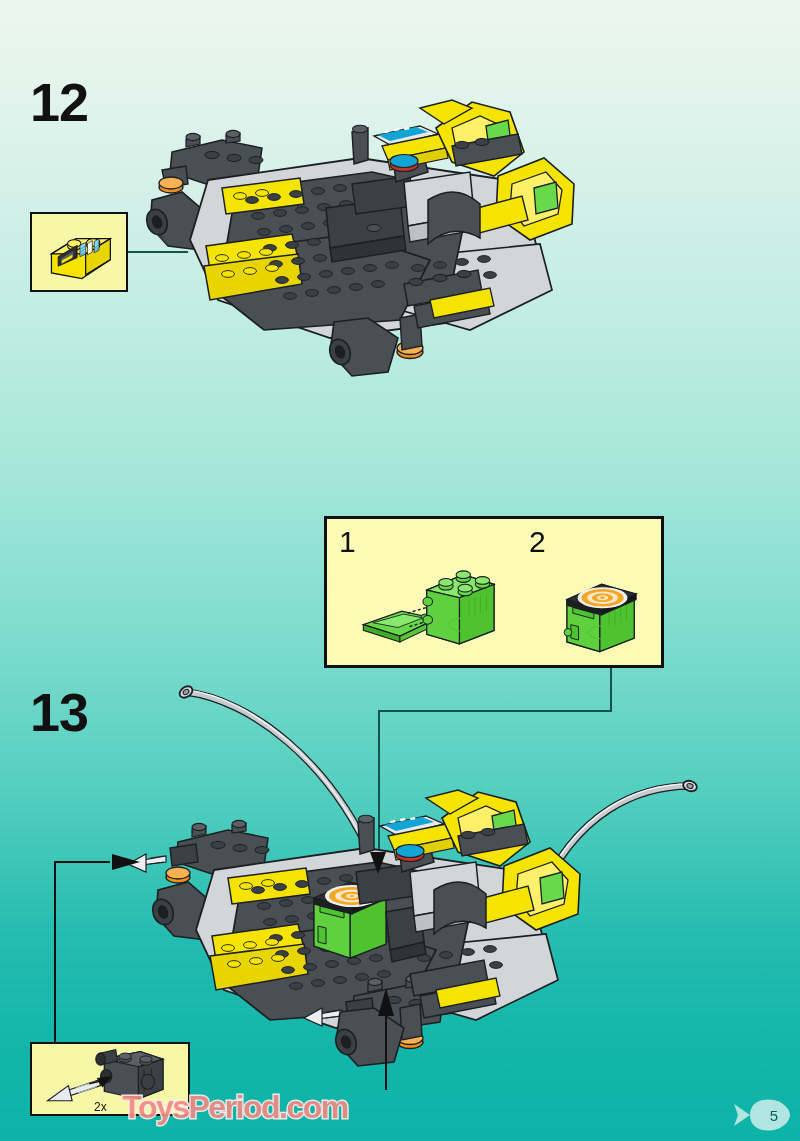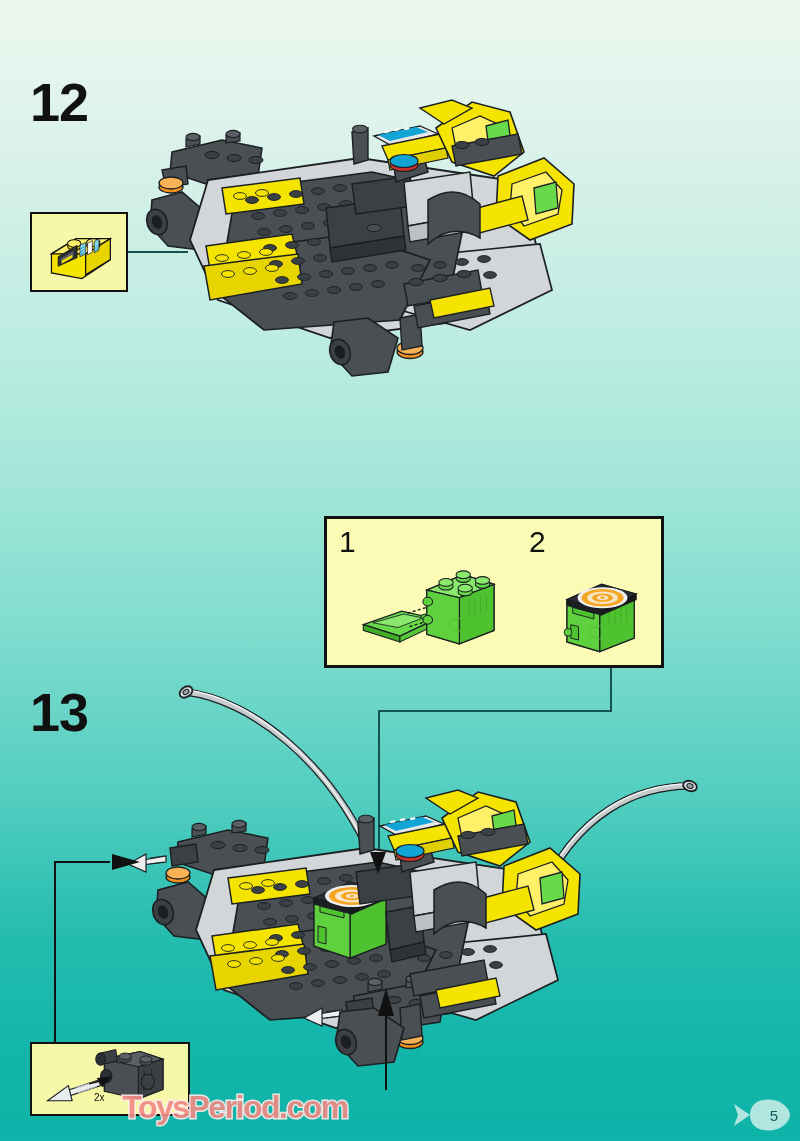--- a/index.html
+++ b/index.html
@@ -593,21 +593,21 @@
       <ellipse cx="120" cy="40" rx="7" ry="8" fill="#3b4044" stroke="#1b1f22" stroke-width="1.1"></ellipse>
 
       <polygon points="26,52 68,38 70,44 28,58" fill="#e9ecee" stroke="#1b1f22" stroke-width="1.2"></polygon>
       <polygon points="14,60 36,44 40,60" fill="#e9ecee" stroke="#1b1f22" stroke-width="1.2"></polygon>
       <line x1="44" y1="46" x2="64" y2="40" stroke="#c0c5c7" stroke-width="1"></line>
       <line x1="46" y1="52" x2="66" y2="45" stroke="#c0c5c7" stroke-width="1"></line>
 
       <polygon points="66,36 82,34 72,46" fill="#111"></polygon>
       <line x1="58" y1="42" x2="70" y2="39" stroke="#111" stroke-width="1.6"></line>
     </svg>
-    <div style="position:absolute;left:62px;top:48px;font-size:10px;color:#111;font-family:'Liberation Sans',sans-serif;">2x</div>
+    <div style="position:absolute;left:62px;top:56px;font-size:12px;color:#111;font-family:'Liberation Sans',sans-serif;">2x</div>
   </div>
 
   <div id="watermark">ToysPeriod.com</div>
 
   <svg id="fishpage" viewBox="0 0 62 40">
     <path d="M20,20 C20,6 34,3 44,5 C56,8 60,16 60,20 C60,24 56,32 44,35 C34,37 20,34 20,20 Z" fill="#cfeeea" opacity=".85"></path>
     <path d="M20,20 L4,9 L8,20 L4,31 Z" fill="#cfeeea" opacity=".85"></path>
   </svg>
   <div id="fishnum">5</div>
 

